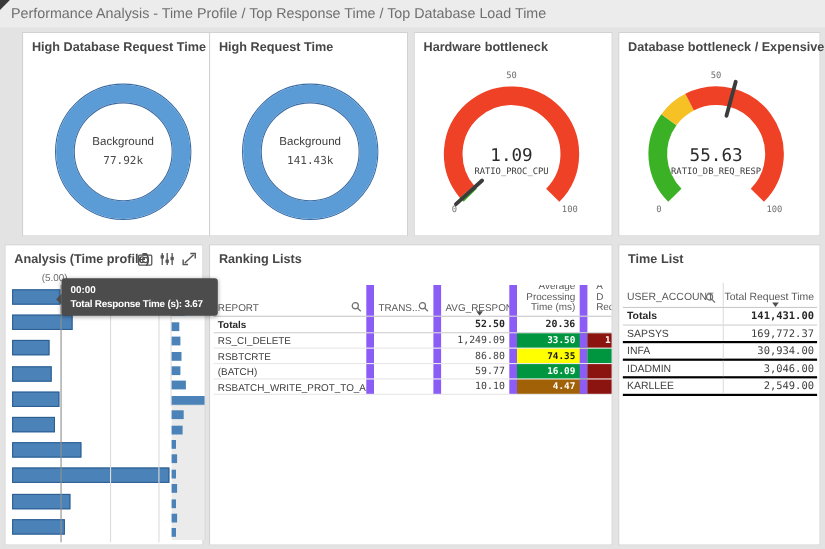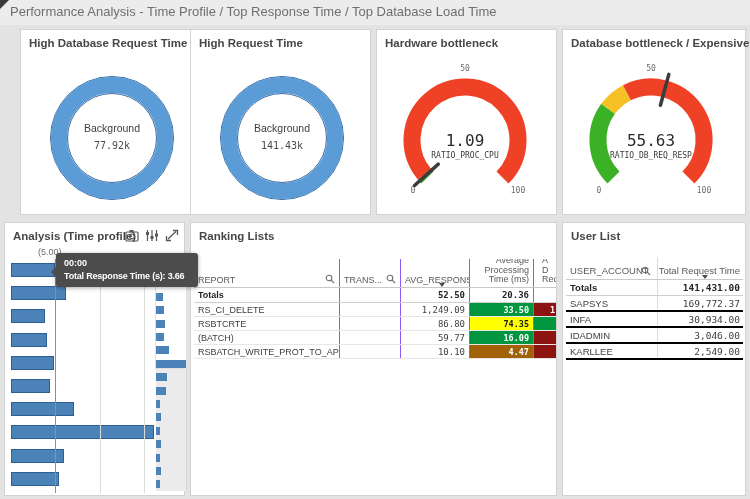--- a/index.html
+++ b/index.html
@@ -33,21 +33,21 @@
   .tooltip{position:absolute;left:51px;top:30px;width:126px;background:#4c4c4c;border-radius:3px;
            color:#fff;padding:5px 8px 6px 8px;z-index:6;box-shadow:0 1px 4px rgba(0,0,0,.35);}
   .tooltip:before{content:"";position:absolute;left:-5px;top:14px;border-top:5px solid transparent;
            border-bottom:5px solid transparent;border-right:5px solid #4c4c4c;}
   .tt-title{font-size:9px;font-weight:bold;}
   .tt-body{font-size:9px;font-weight:bold;margin-top:3px;white-space:nowrap;letter-spacing:-.2px;}
   
   .num{font-family:"DejaVu Sans Mono","Liberation Mono",monospace;}
   #rk-table{position:absolute;left:3px;top:36px;right:0;bottom:2px;overflow:hidden;font-size:9px;color:#404040;}
   .rk-row{display:grid;grid-template-columns:146px 61px 69px 64px 70px;border-bottom:1px solid #e7e7e7;}
-  .rk-row>div{border-right:1px solid #8b5cf6;padding:0 4px;display:flex;align-items:center;box-sizing:border-box;height:13px;overflow:hidden;white-space:nowrap;}
+  .rk-row>div{border-right:7px solid #8b5cf6;padding:0 4px;display:flex;align-items:center;box-sizing:border-box;height:13px;overflow:hidden;white-space:nowrap;}
   .rk-head{border-bottom:1px solid #c9c9c9;}
   .rk-head>div{height:28px;align-items:flex-end;padding-bottom:2px;color:#595959;position:relative;}
   .rk-head .ml{white-space:pre-line;line-height:1.08;text-align:left;}
   .rk-totals{border-bottom:1px solid #cfcfcf;}
   .rk-totals>div{font-weight:bold;height:14px;color:#262626;}
   .r{justify-content:flex-end;}
   .cellnum{justify-content:flex-end;font-weight:bold;font-family:"DejaVu Sans Mono","Liberation Mono",monospace;font-size:8.5px;}
   .searchicon{position:absolute;right:4px;bottom:3px;}
   .sortdesc{position:absolute;width:0;height:0;border-left:3.5px solid transparent;border-right:3.5px solid transparent;border-top:4px solid #4d4d4d;bottom:0;}
   #ul-table{position:absolute;left:3px;top:34px;right:2px;bottom:2px;overflow:hidden;font-size:9.5px;color:#404040;}
@@ -173,21 +173,21 @@
         <div class="mmbar" style="top: 150.4px; width: 5px; background: rgb(75, 131, 184);"></div>
         <div class="mmbar" style="top: 163.8px; width: 4px; background: rgb(75, 131, 184);"></div>
         <div class="mmbar" style="top: 177.2px; width: 5px; background: rgb(75, 131, 184);"></div>
         <div class="mmbar" style="top: 190.6px; width: 4px; background: rgb(75, 131, 184);"></div>
         <div class="mmbar" style="top: 204px; width: 5px; background: rgb(75, 131, 184);"></div>
         <div class="mmbar" style="top: 217.4px; width: 4px; background: rgb(75, 131, 184);"></div>
       </div>
     </div>
   <div class="tooltip">
     <div class="tt-title">00:00</div>
-    <div class="tt-body">Total Response Time (s): 3.66</div>
+    <div class="tt-body">Total Response Time (s): 3.67</div>
   </div>
 </section>
 
 <section class="panel" id="p-ranking">
   <h2 class="ptitle">Ranking Lists</h2>
   <div id="rk-table">
     <div class="rk-row rk-head">
       <div>
         <span>REPORT</span>
         <svg class="searchicon" width="10" height="10" viewBox="0 0 10 10">
@@ -251,21 +251,21 @@
           <div></div>
           <div class="r num">10.10</div>
           <div class="cellnum" style="background: #a16207; color: rgb(255, 255, 255);">4.47</div>
           <div class="cellnum" style="background: rgb(139, 20, 16); justify-content: flex-start; padding-left: 16px; color: rgb(255, 255, 255);"></div>
         </div>
       </div>
   </div>
 </section>
 
 <section class="panel" id="p-userlist">
-  <h2 class="ptitle">User List</h2>
+  <h2 class="ptitle">Time List</h2>
   <div id="ul-table">
     <div class="ul-row ul-head">
       <div>
         <span>USER_ACCOUNT</span>
         <svg class="searchicon" style="right:6px;" width="10" height="10" viewBox="0 0 10 10">
           <circle cx="4" cy="4" r="2.8" fill="none" stroke="#6e6e6e" stroke-width="1.1"></circle>
           <line x1="6.2" y1="6.2" x2="9" y2="9" stroke="#6e6e6e" stroke-width="1.1"></line>
         </svg>
       </div>
       <div class="r">

